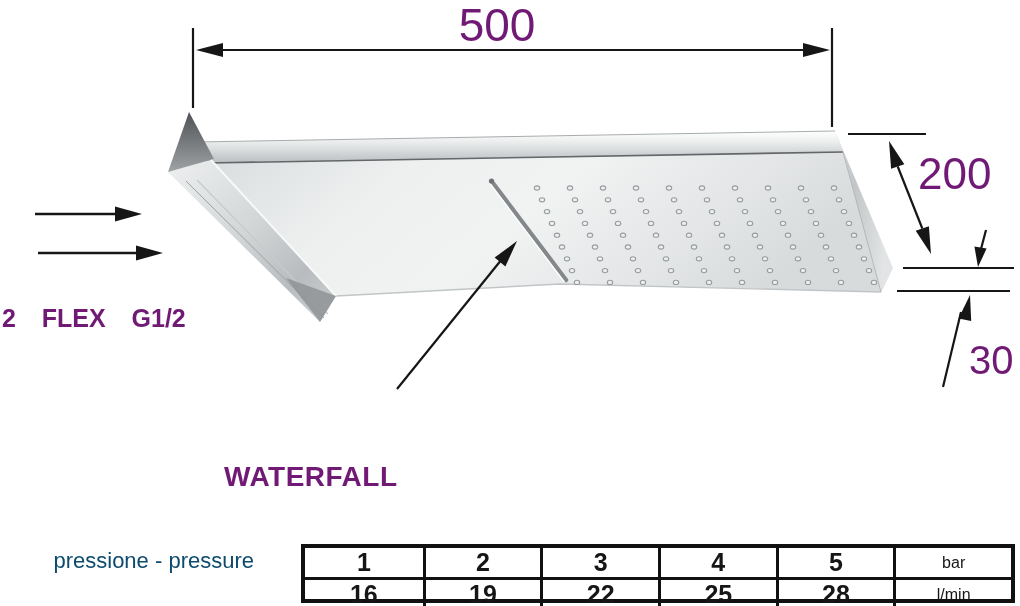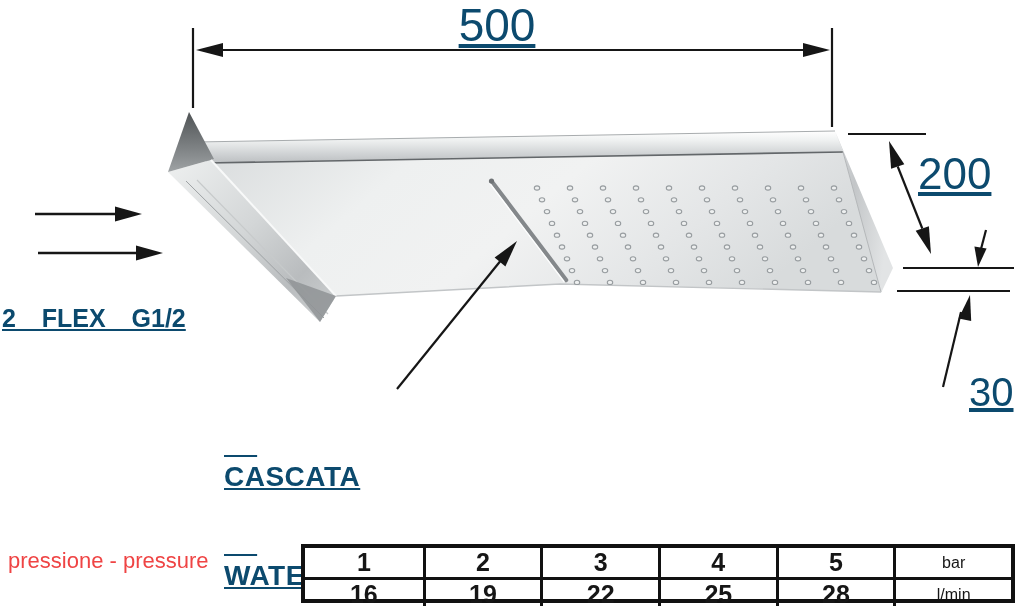--- a/index.html
+++ b/index.html
@@ -5,28 +5,28 @@
   html,body{margin:0;padding:0;background:#ffffff;}
   .canvas{
     position:relative;
     width:1020px;height:606px;
     background:#ffffff;
     overflow:hidden;
     font-family:"Liberation Sans", sans-serif;
     color:#161616;
   }
   .drawing{position:absolute;left:0;top:0;}
-  .label{position:absolute;color:#0c4a6e;line-height:1;white-space:pre;text-decoration:underline;}
+  .label{position:absolute;color:#701a75;line-height:1;white-space:pre;}
   .dim{font-weight:400;}
   .dim-500{left:497px;top:2px;font-size:46px;transform:translateX(-50%);}
   .dim-200{left:918px;top:152px;font-size:44px;}
-  .dim-30{left:969px;top:340px;font-size:40px;margin-top:32px;}
+  .dim-30{left:969px;top:340px;font-size:40px;}
   .flex-label{left:2px;top:286px;font-size:25px;font-weight:700;word-spacing:6px;margin-top:20px;}
   .cascata-label{left:224px;top:394px;font-size:28px;font-weight:700;line-height:33px;letter-spacing:.5px;}
-  .table-labels{position:absolute;left:8px;top:547px;width:246px;text-align:left;font-size:22px;line-height:27.5px;color:#ef4444;}
+  .table-labels{position:absolute;left:8px;top:547px;width:246px;text-align:right;font-size:22px;line-height:27.5px;color:#0c4a6e;}
   .spec-table{
     position:absolute;left:301px;top:544px;width:714px;height:59px;
     border:4px solid #111;box-sizing:border-box;
     display:grid;grid-template-rows:1fr 1fr;background:#fff;
   }
   .spec-row{display:grid;grid-template-columns:repeat(6,1fr);}
   .spec-row.r2{border-top:3px solid #111;}
   .spec-cell{
     border-left:3px solid #111;
     display:flex;align-items:center;justify-content:center;
@@ -230,21 +230,20 @@
     </g>
   </svg>
 
   <div class="label dim dim-500">500</div>
   <div class="label dim dim-200">200</div>
   <div class="label dim dim-30">30</div>
 
   <div class="label flex-label">2  FLEX  G1/2</div>
 
   <div class="label cascata-label">
-    <div>CASCATA</div>
     <div>WATERFALL</div>
   </div>
 
   <div class="table-labels">
     <div>pressione - pressure</div>
   </div>
 
   <div class="spec-table">
     <div class="spec-row r1">
       <div class="spec-cell num">1</div>

